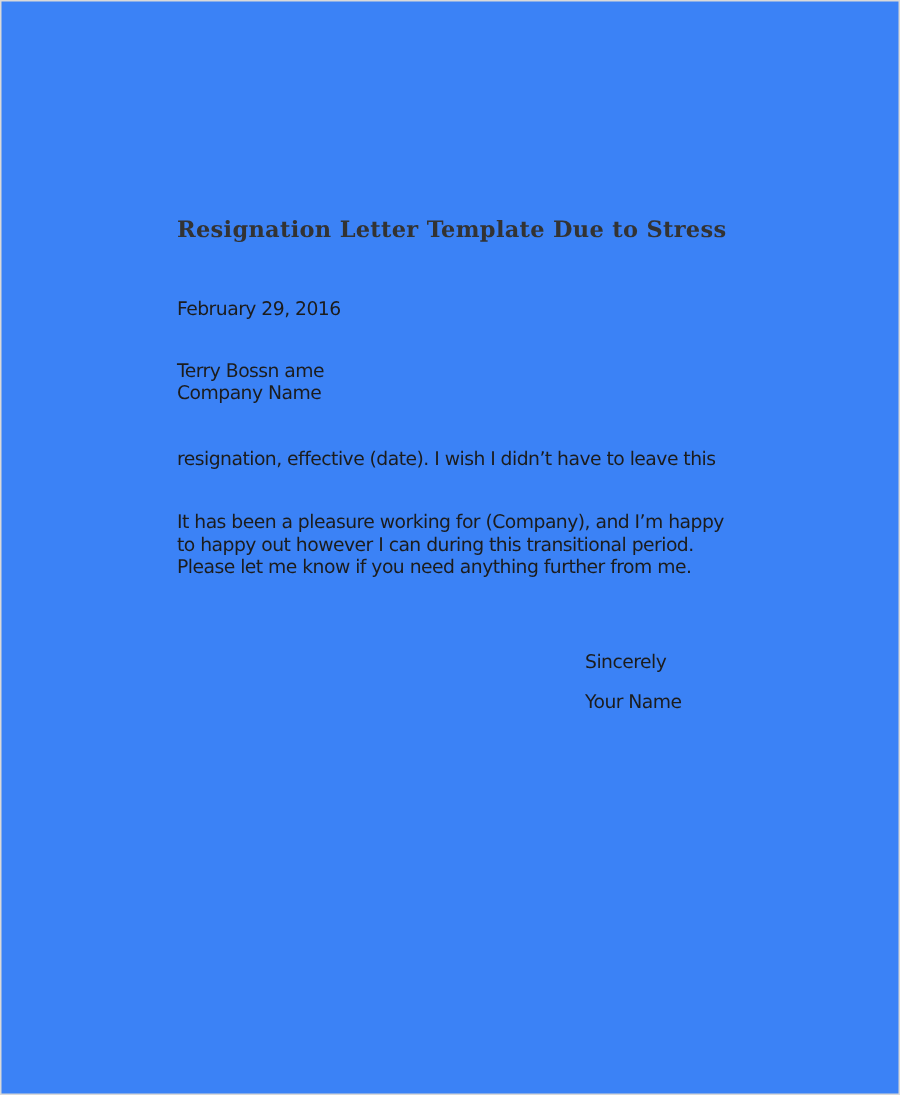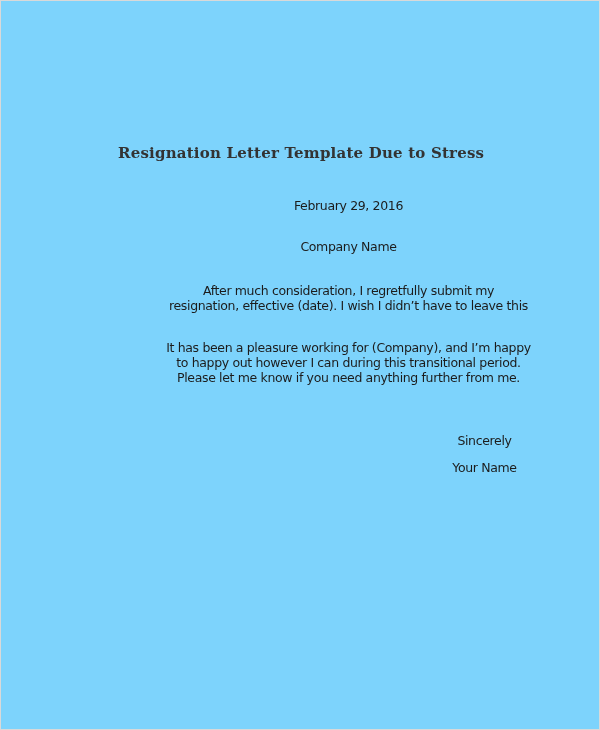--- a/index.html
+++ b/index.html
@@ -5,21 +5,21 @@
   html, body {
     margin: 0;
     padding: 0;
     background: #ffffff;
   }
   .page {
     position: relative;
     width: 600px;
     height: 730px;
     box-sizing: border-box;
-    background: #7dd3fc;
+    background: #3b82f6;
     border: 1px solid #d9d9d9;
     overflow: hidden;
     font-family: "DejaVu Sans", sans-serif;
     color: #1c1c1c;
   }
   .content {
     padding: 0 20px 0 117px;
   }
   .title {
     margin: 142px 0 0 0;
@@ -28,21 +28,20 @@
     font-size: 15px;
     line-height: 20px;
     color: #333333;
     letter-spacing: 0.2px;
     white-space: nowrap;
   }
   .body-text {
     font-size: 12.5px;
     line-height: 15px;
     letter-spacing: -0.35px;
-    text-align: center;
   }
   .line {
     white-space: nowrap;
   }
   .date-line {
     margin-top: 35px;
   }
   .recipient-block {
     margin-top: 26px;
   }
@@ -67,26 +66,26 @@
 <body>
 
 <div class="page">
   <div class="content">
 
     <h1 class="title">Resignation Letter Template Due to Stress</h1>
 
     <div class="body-text date-line">February 29, 2016</div>
 
     <div class="body-text recipient-block">
+      <div class="line">Terry Bossn ame</div>
       <div class="line">Company Name</div>
     </div>
 
 
     <div class="body-text para-1">
-      <div class="line">After much consideration, I regretfully submit my</div>
       <div class="line">resignation, effective (date). I wish I didn’t have to leave this</div>
     </div>
 
     <div class="body-text para-2">
       <div class="line">It has been a pleasure working for (Company), and I’m happy</div>
       <div class="line">to happy out however I can during this transitional period.</div>
       <div class="line">Please let me know if you need anything further from me.</div>
     </div>
 
     <div class="body-text closing-block">

